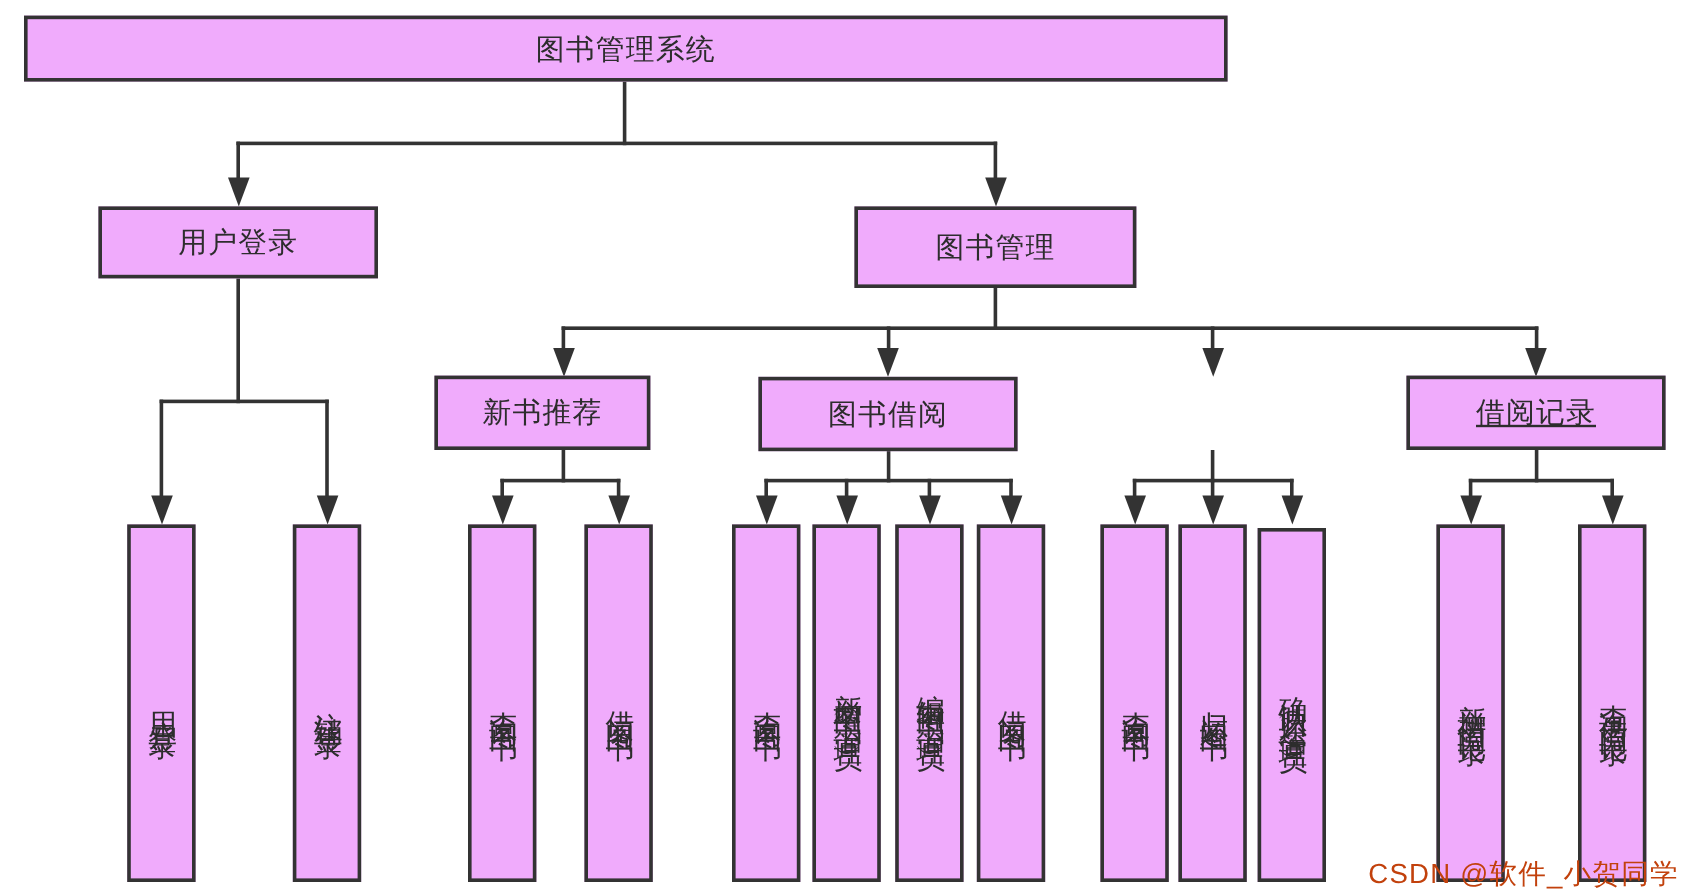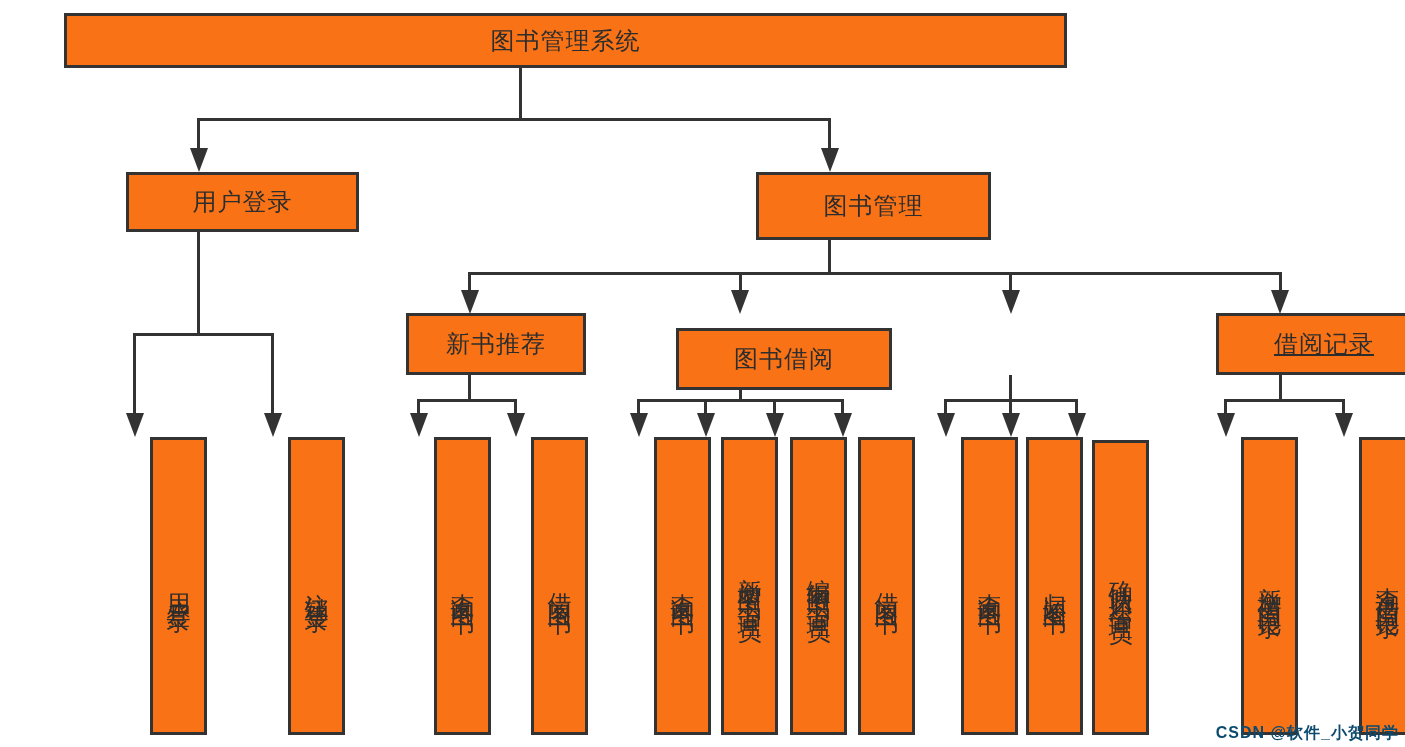--- a/index.html
+++ b/index.html
@@ -11,29 +11,28 @@
   .stage{
     position:relative;
     width:1405px;height:747px;
     background:#ffffff;
     overflow:hidden;
   }
   .box{
     position:absolute;
     box-sizing:border-box;
     border:3px solid var(--line);
-    background:#f97316;
+    background:#f0abfc;
     display:flex;
     align-items:center;
     justify-content:center;
     color:var(--ink);
     font-size:24px;
     letter-spacing:1px;
     z-index:2;
-    margin-left:44px;
   }
   .vtext{
     writing-mode:vertical-rl;
     text-orientation:mixed;
     font-size:24px;
     letter-spacing:6px;
     line-height:1;
     color:var(--ink);
   }
   .hl{position:absolute;height:3px;background:var(--line);z-index:1;}
@@ -41,26 +40,25 @@
   .arr{
     position:absolute;width:0;height:0;
     border-left:9px solid transparent;
     border-right:9px solid transparent;
     border-top:24px solid var(--line);
     z-index:1;
   }
   .watermark{
     position:absolute;
     right:6px;bottom:3px;
-    font-size:16px;
-    color:#0c4a6e;
+    font-size:23px;
+    color:#c2410c;
     letter-spacing:1px;
     z-index:3;
     white-space:nowrap;
-    font-weight:bold;
   }
 </style>
 </head>
 <body>
 
 <div class="stage">
 
   <div class="box" style="left:20px;top:13px;width:1003px;height:55px;">图书管理系统</div>
 
   <div class="vl" style="left:519px;top:68px;height:53px;"></div>
@@ -85,21 +83,21 @@
   <div class="vl" style="left:468px;top:272px;height:22px;"></div>
   <div class="arr" style="left:461px;top:290px;"></div>
   <div class="vl" style="left:739px;top:272px;height:22px;"></div>
   <div class="arr" style="left:731px;top:290px;"></div>
   <div class="vl" style="left:1009px;top:272px;height:22px;"></div>
   <div class="arr" style="left:1002px;top:290px;"></div>
   <div class="vl" style="left:1279px;top:272px;height:22px;"></div>
   <div class="arr" style="left:1271px;top:290px;"></div>
 
   <div class="box" style="left:362px;top:313px;width:180px;height:62px;">新书推荐</div>
-  <div class="box" style="left:632px;top:328px;width:216px;height:62px;">图书借阅</div>
+  <div class="box" style="left:632px;top:314px;width:216px;height:62px;">图书借阅</div>
   <div class="box" style="left:1172px;top:313px;width:216px;height:62px;text-decoration:underline;">借阅记录</div>
 
   <div class="vl" style="left:468px;top:375px;height:27px;"></div>
   <div class="hl" style="left:417px;top:399px;width:100px;"></div>
   <div class="vl" style="left:417px;top:399px;height:17px;"></div>
   <div class="arr" style="left:410px;top:413px;"></div>
   <div class="vl" style="left:514px;top:399px;height:17px;"></div>
   <div class="arr" style="left:507px;top:413px;"></div>
 
   <div class="vl" style="left:739px;top:375px;height:27px;"></div>

